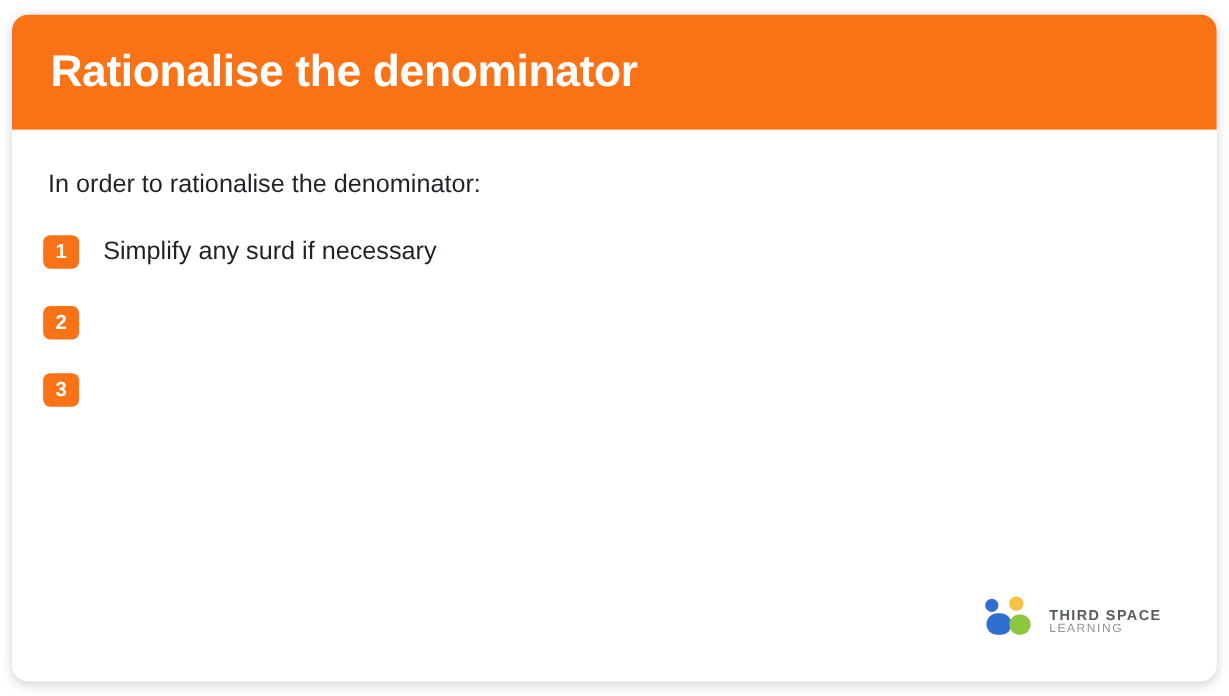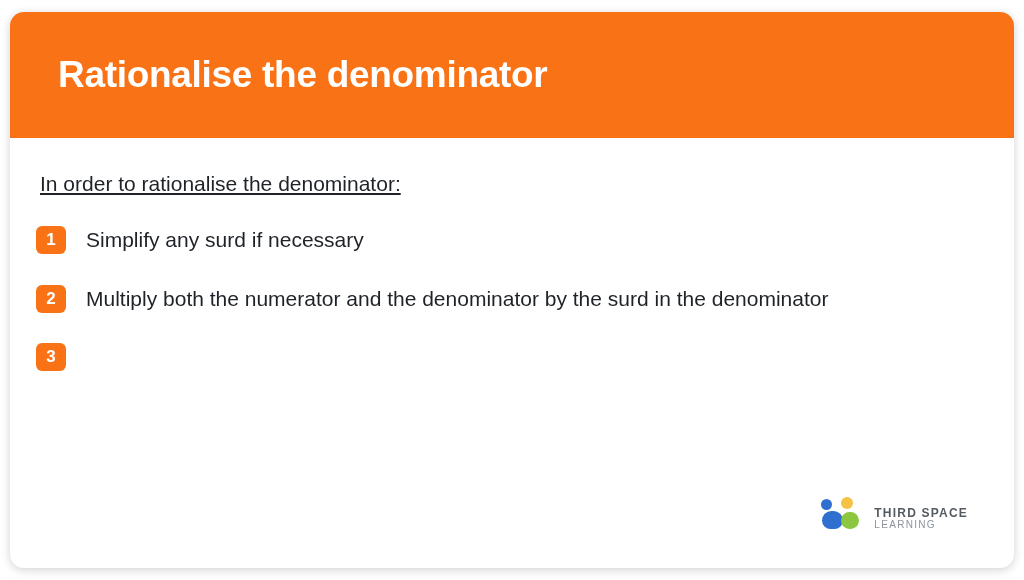--- a/index.html
+++ b/index.html
@@ -25,42 +25,41 @@
     left: 10px;
     top: 12px;
     width: 1004px;
     height: 556px;
     background: #ffffff;
     border-radius: 14px;
     box-shadow: 0 2px 10px rgba(0,0,0,0.18);
     overflow: hidden;
   }
   .header {
-    height: 126px;
+    height: 96px;
     background: #f97316;
     display: flex;
     align-items: center;
-    padding: 0 48px;
+    padding: 0 32px;
     box-sizing: border-box;
   }
   .header-title {
     color: #ffffff;
     font-size: 37px;
     font-weight: bold;
     letter-spacing: -0.3px;
   }
   .body {
     padding: 34px 40px 0 26px;
     box-sizing: border-box;
   }
   .intro {
     font-size: 21px;
     color: #1f2328;
     margin: 0 0 0 4px;
-    text-decoration: underline;
   }
   .steps {
     margin-top: 28px;
   }
   .step {
     display: flex;
     align-items: flex-start;
     margin-bottom: 26px;
   }
   .step-num {
@@ -161,21 +160,20 @@
 
       <div class="steps">
 
         <div class="step">
           <div class="step-num">1</div>
           <div class="step-text">Simplify any surd if necessary</div>
         </div>
 
         <div class="step">
           <div class="step-num">2</div>
-          <div class="step-text">Multiply both the numerator and the denominator by the surd in the denominator</div>
         </div>
 
         <div class="step">
           <div class="step-num">3</div>
         </div>
 
       </div>
     </div>
 
     <div class="logo">

